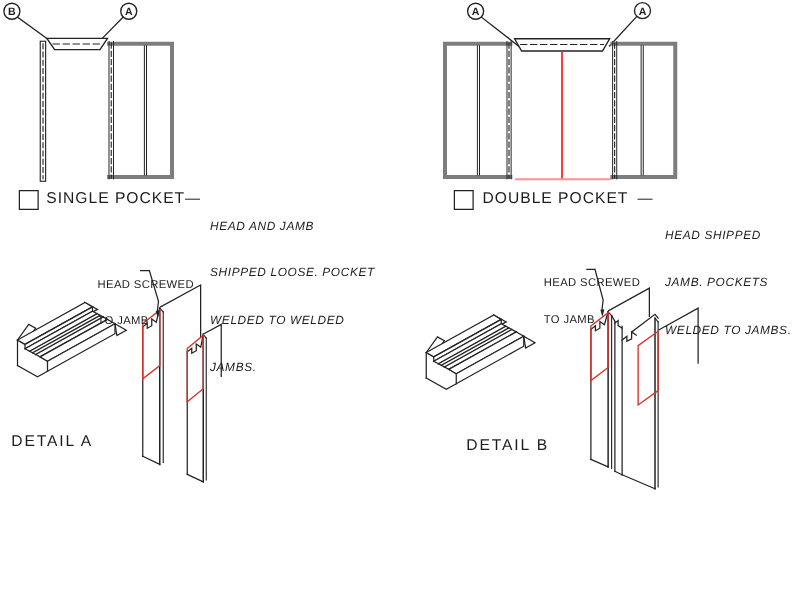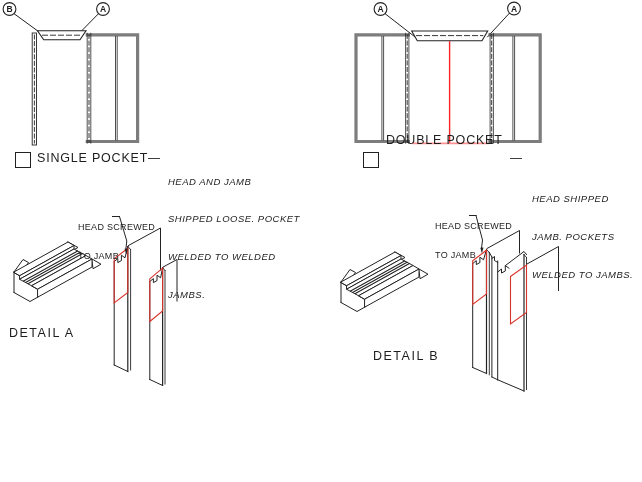--- a/index.html
+++ b/index.html
@@ -162,34 +162,34 @@
 <div class="txt spec-label" style="left:37px;top:151px;">SINGLE POCKET</div>
 <div class="txt spec-dash" style="left:148px;top:151px;">—</div>
 <div class="txt spec-desc" style="left:168px;top:150.5px;">
   <div>HEAD AND JAMB</div>
   <div>SHIPPED LOOSE. POCKET</div>
   <div>WELDED TO WELDED</div>
   <div>JAMBS.</div>
 </div>
 
 <div class="checkbox" style="left:363px;top:152px;"></div>
-<div class="txt spec-label" style="left:386px;top:133px;">DOUBLE POCKET</div>
+<div class="txt spec-label" style="left:386px;top:151px;">DOUBLE POCKET</div>
 <div class="txt spec-dash" style="left:510px;top:151px;">—</div>
-<div class="txt spec-desc" style="left:532px;top:168px;">
+<div class="txt spec-desc" style="left:532px;top:158px;">
   <div>HEAD SHIPPED</div>
   <div>JAMB. POCKETS</div>
   <div>WELDED TO JAMBS.</div>
 </div>
 
 <div class="txt note" style="left:78px;top:203.5px;">
   <div>HEAD SCREWED</div>
   <div>TO JAMB</div>
 </div>
 <div class="txt note" style="left:435px;top:202.5px;">
   <div>HEAD SCREWED</div>
   <div>TO JAMB</div>
 </div>
 
-<div class="txt detail-label" style="left:9px;top:326px;">DETAIL A</div>
+<div class="txt detail-label" style="left:9px;top:346px;">DETAIL A</div>
 <div class="txt detail-label" style="left:373px;top:349px;">DETAIL B</div>
 
 
 </div>
 
 </body></html>

